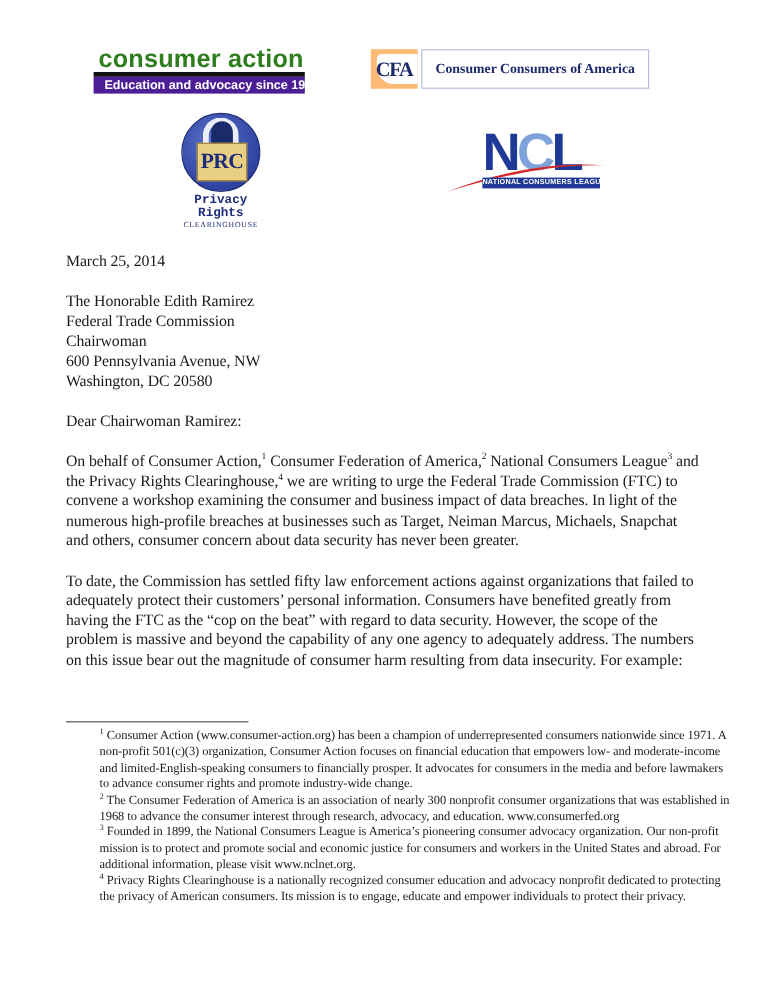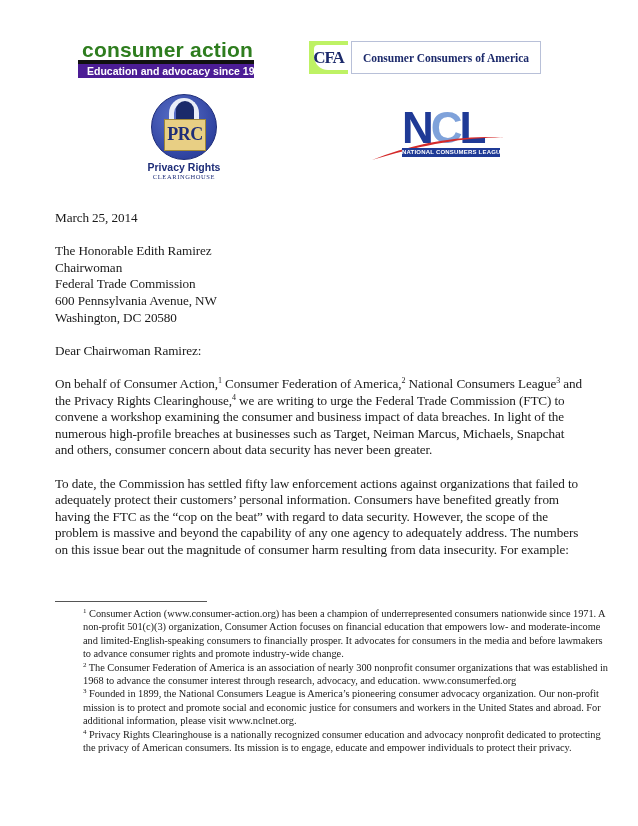--- a/index.html
+++ b/index.html
@@ -7,33 +7,33 @@
     body { position: relative; font-family: "DejaVu Serif", "Liberation Serif", serif; color: #1a1a1a; }
 
     
     .ca-logo { position: absolute; left: 78px; top: 40px; width: 176px; }
     .ca-title { font-family: "Liberation Sans", sans-serif; font-weight: bold; font-size: 21px; line-height: 20px; color: #2e7d1e; letter-spacing: 0.2px; padding-left: 4px; }
     .ca-bar { height: 4px; background: #111; }
     .ca-tag { background: #4c1d95; color: #fff; font-family: "Liberation Sans", sans-serif; font-weight: bold; font-size: 10.5px; line-height: 14px; padding: 0 9px; white-space: nowrap; }
 
     
     .cfa-logo { position: absolute; left: 309px; top: 41px; height: 33px; display: flex; gap: 3px; }
-    .cfa-mark { width: 39px; height: 33px; background: #bef264; position: relative; overflow: hidden; }
+    .cfa-mark { width: 39px; height: 33px; background: #fdba74; position: relative; overflow: hidden; }
     .cfa-map { position: absolute; left: 5px; top: 4px; width: 46px; height: 25px; background: #ffffff; border-radius: 4px 10px 6px 14px; }
     .cfa-mark-text { position: absolute; left: 0; right: 0; top: 7px; text-align: center; font-family: "Liberation Serif", serif; font-weight: bold; font-size: 17px; color: #1c2a6b; letter-spacing: -1px; }
     .cfa-name { width: 190px; height: 33px; border: 1px solid #b8c0d8; display: flex; align-items: center; justify-content: center; font-family: "Liberation Serif", serif; font-weight: bold; font-size: 11.5px; color: #1c2a6b; white-space: nowrap; }
 
     
     .prc-logo { position: absolute; left: 143px; top: 94px; width: 82px; text-align: center; }
     .prc-circle { width: 66px; height: 66px; border-radius: 50%; background: radial-gradient(circle at 40% 35%, #5a70c8, #2f43a0 70%, #24348a); margin: 0 auto; position: relative; border: 1px solid #1e2d78; }
     .prc-shackle { position: absolute; left: 17px; top: 3px; width: 30px; height: 26px; border: 5px solid #e9edf7; border-bottom: none; border-radius: 15px 15px 0 0; }
     .prc-head { position: absolute; left: 24px; top: 6px; width: 18px; height: 22px; background: #1a2a6a; border-radius: 9px 9px 4px 4px; }
     .prc-lock { position: absolute; left: 12px; top: 24px; width: 42px; height: 32px; background: #e8cf84; border: 1px solid #a08838; }
     .prc-lock-text { position: absolute; left: 0; right: 0; top: 4px; font-family: "Liberation Serif", serif; font-size: 18px; font-weight: bold; color: #1e2d78; letter-spacing: -0.5px; text-align: center; }
-    .prc-name { font-family: Liberation Sans, sans-serif; font-weight: bold; font-size: 10.5px; color: #1e2d78; margin-top: 2px; line-height: 11px; }
+    .prc-name { font-family: Liberation Mono, monospace; font-weight: bold; font-size: 10.5px; color: #1e2d78; margin-top: 2px; line-height: 11px; }
     .prc-sub { font-family: "Liberation Serif", serif; font-size: 6.5px; color: #1e2d78; letter-spacing: 0.6px; line-height: 8px; }
 
     
     .ncl-logo { position: absolute; left: 372px; top: 108px; width: 135px; height: 55px; }
     .ncl-letters { position: absolute; left: 30px; top: 0; font-family: "Liberation Sans", sans-serif; font-weight: bold; font-size: 44px; line-height: 40px; letter-spacing: -3px; color: #1f3a96; }
     .ncl-letters .c { color: #7fa2da; }
     .ncl-swoosh { position: absolute; left: 0; top: 14px; width: 135px; height: 40px; }
     .ncl-bar { position: absolute; left: 30px; top: 40px; width: 98px; height: 9px; background: #1f3a96; color: #fff; font-family: "Liberation Sans", sans-serif; font-size: 6px; font-weight: bold; line-height: 9px; text-align: center; letter-spacing: 0.2px; white-space: nowrap; overflow: hidden; }
 
     
@@ -81,22 +81,22 @@
   <svg class="ncl-swoosh" viewBox="0 0 135 40">
     <path d="M0 38 C40 22, 90 12, 133 16 C95 14, 45 24, 0 38 Z" fill="#d42a2a"></path>
   </svg>
   <div class="ncl-bar">NATIONAL CONSUMERS LEAGUE</div>
 </div>
 
 <div class="letter body-text">
   <p>March 25, 2014</p>
   <div class="gap"></div>
   <p>The Honorable Edith Ramirez</p>
+  <p>Federal Trade Commission</p>
   <p>Chairwoman</p>
-  <p>Federal Trade Commission</p>
   <p>600 Pennsylvania Avenue, NW</p>
   <p>Washington, DC 20580</p>
   <div class="gap"></div>
   <p>Dear Chairwoman Ramirez:</p>
   <div class="gap"></div>
   <p><span>On behalf of Consumer Action,</span><sup>1</sup><span> Consumer Federation of America,</span><sup>2</sup><span> National Consumers League</span><sup>3</sup><span> and the Privacy Rights Clearinghouse,</span><sup>4</sup><span> we are writing to urge the Federal Trade Commission (FTC) to convene a workshop examining the consumer and business impact of data breaches. In light of the numerous high-profile breaches at businesses such as Target, Neiman Marcus, Michaels, Snapchat and others, consumer concern about data security has never been greater.</span></p>
   <div class="gap"></div>
   <p>To date, the Commission has settled fifty law enforcement actions against organizations that failed to adequately protect their customers’ personal information. Consumers have benefited greatly from having the FTC as the “cop on the beat” with regard to data security. However, the scope of the problem is massive and beyond the capability of any one agency to adequately address. The numbers on this issue bear out the magnitude of consumer harm resulting from data insecurity. For example:</p>
 </div>
 

